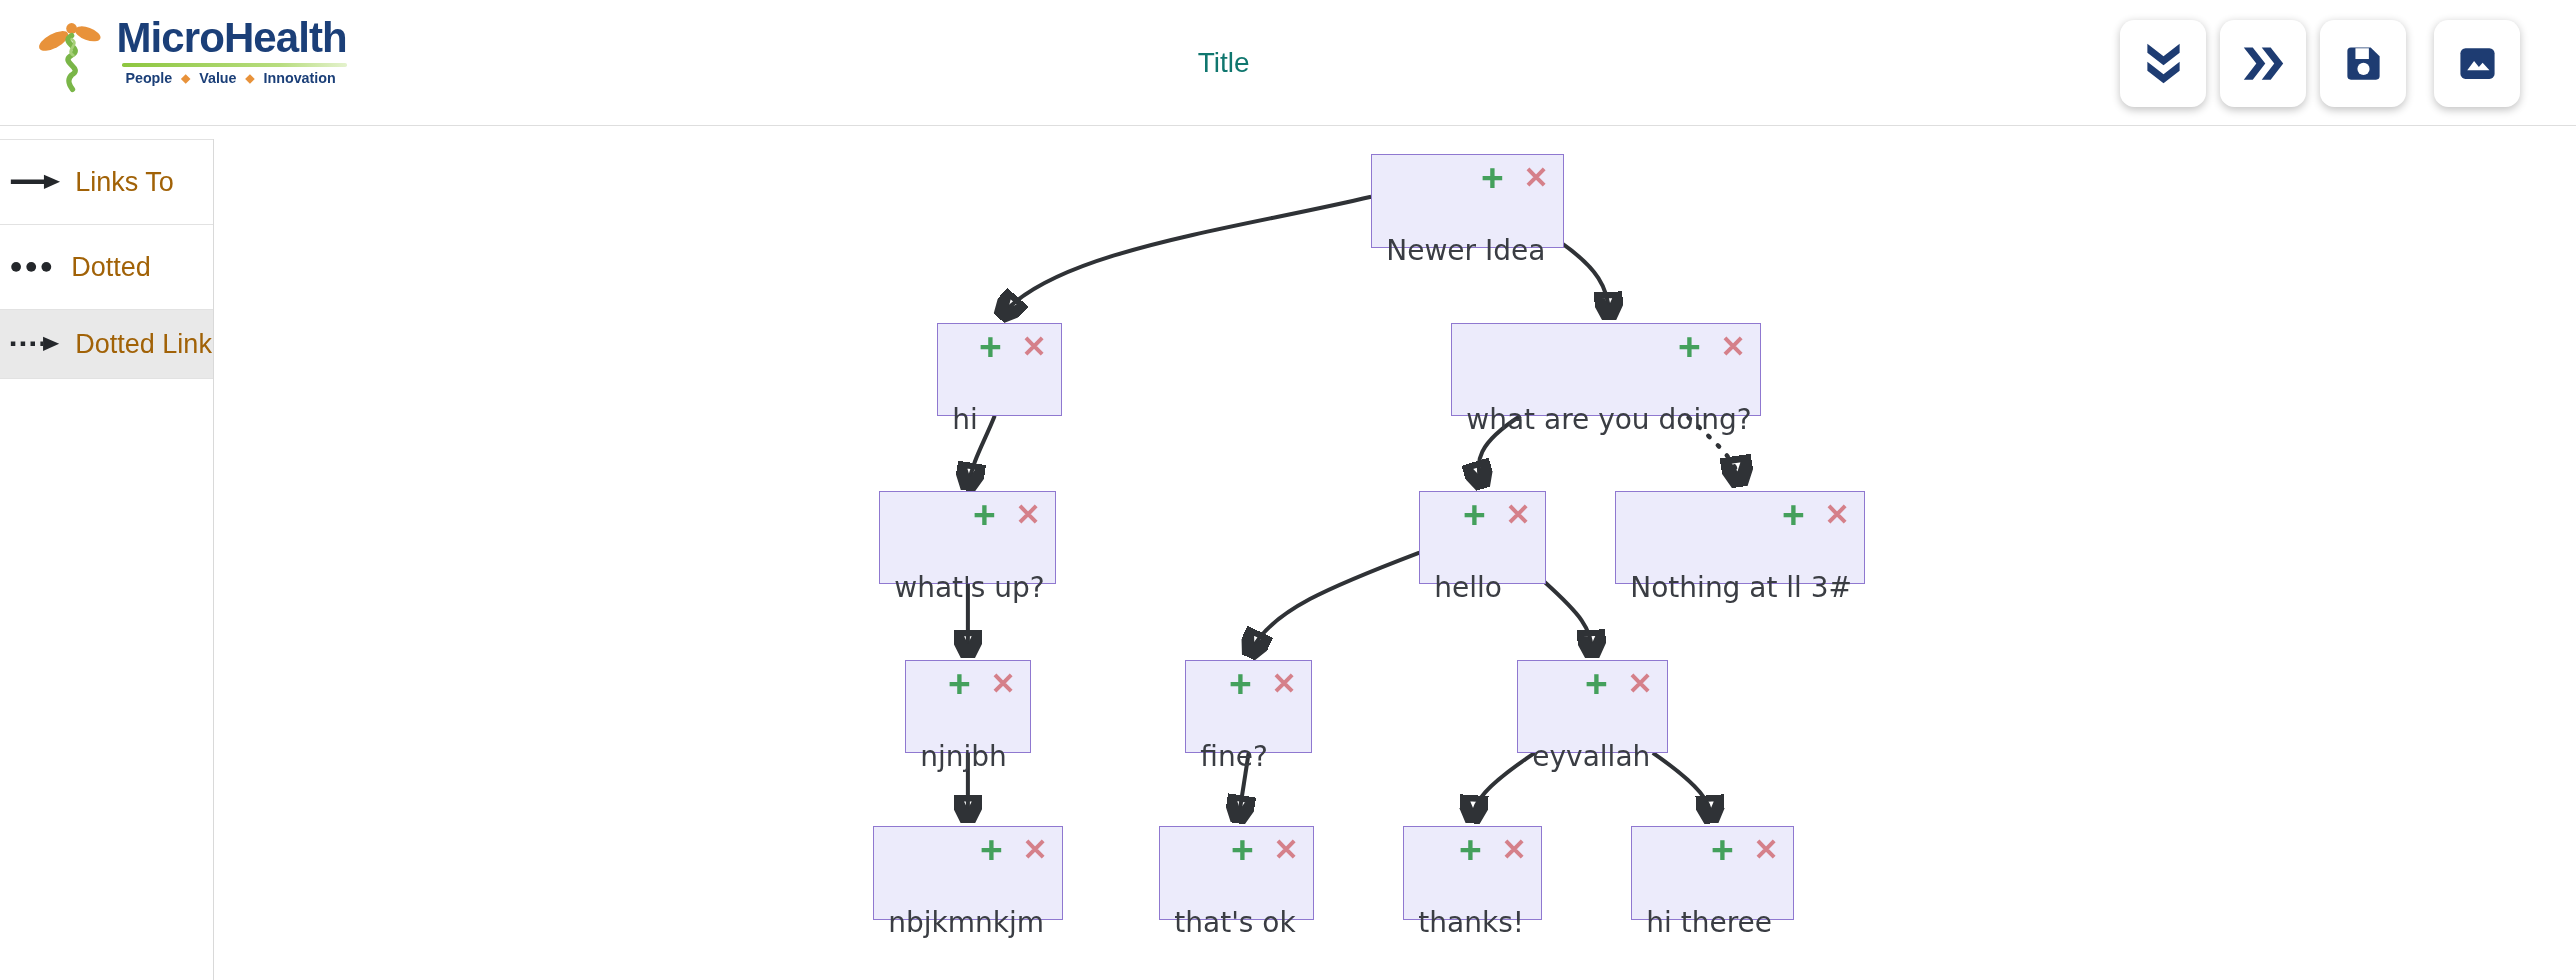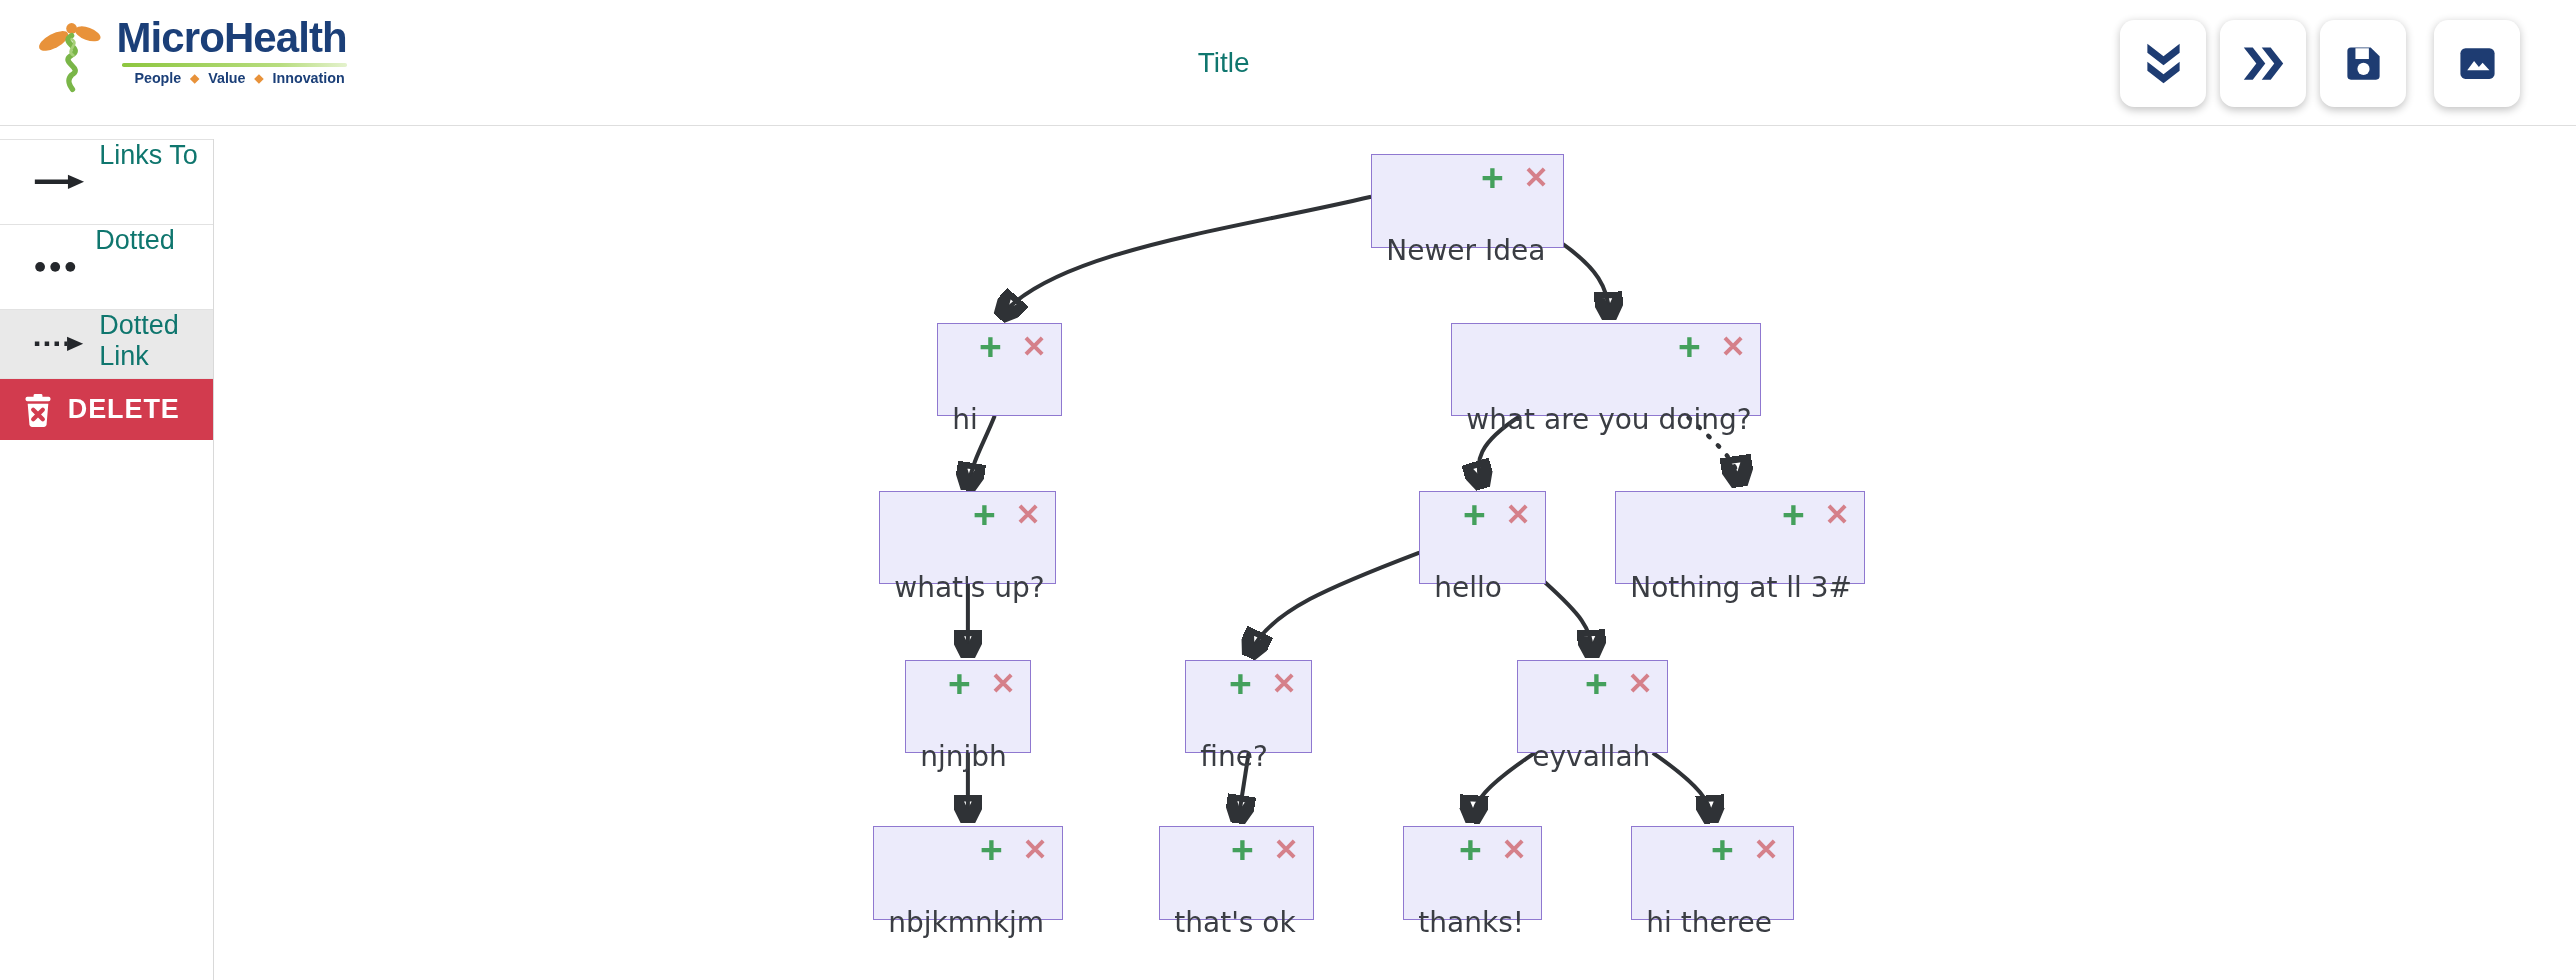--- a/index.html
+++ b/index.html
@@ -7,35 +7,35 @@
        font-family:"Liberation Sans", sans-serif;overflow:hidden;}
 
   
   .header{position:absolute;left:0;top:0;width:2576px;height:125px;background:#fff;
           border-bottom:1.8px solid #dedede;z-index:5;}
   .logo{position:absolute;left:34px;top:14.3px;display:flex;align-items:flex-start;gap:5.4px;}
   .logo-text{display:flex;flex-direction:column;text-align:right;}
   .brand{font-size:42px;font-weight:bold;color:#1b3f78;letter-spacing:-0.9px;line-height:47px;}
   .swoosh{height:3.6px;border-radius:1.8px;margin:1.8px 0 3.6px 5.4px;
           background:linear-gradient(90deg,#8dc63f 0%,#b8dd7f 70%,#e4f2cd 100%);}
-  .tagline{display:flex;align-items:center;gap:9px;margin-left:18px;
+  .tagline{display:flex;align-items:center;gap:9px;margin-left:9px;
            font-size:14.3px;font-weight:bold;color:#1b3f78;}
   .diamond{color:#e8923a;font-size:11.6px;}
   .page-title{position:absolute;left:47.5%;top:0;height:125px;display:flex;align-items:center;
               transform:translateX(-50%);font-size:28px;color:#0f766e;}
   .tool-btn{position:absolute;top:19.7px;width:86px;height:87px;background:#fff;border:0;
             border-radius:14.3px;box-shadow:0 2.7px 8px rgba(0,0,0,0.24);cursor:pointer;
             display:flex;align-items:center;justify-content:center;}
   .tool-btn svg{fill:#1e3c72;}
 
   
   .sidebar{position:absolute;left:0;top:139px;width:213px;bottom:0;background:#fff;
            border-right:1.8px solid #d9d9d9;z-index:6;}
-  .legend-item{display:flex;gap:14.3px;padding-left:33px;height:84px;
-               border-bottom:1.8px solid #e2e2e2;background:#fff;font-size:27px;color:#0f766e;}
+  .legend-item{display:flex;align-items:center;gap:14.3px;padding-left:9px;height:84px;
+               border-bottom:1.8px solid #e2e2e2;background:#fff;font-size:27px;color:#a16207;}
   .legend-item:first-child{border-top:1.8px solid #e2e2e2;}
   .legend-item.selected{background:#e9e9e9;height:68px;}
   .legend-icon{flex:0 0 auto;display:flex;align-items:center;}
   .delete-item{display:flex;align-items:center;gap:14.3px;padding-left:21.5px;height:61px;
                background:#d23b4e;color:#ffffff;font-size:27px;font-weight:bold;
                letter-spacing:0.9px;cursor:pointer;}
 
   
   .links{position:absolute;left:0;top:0;z-index:1;}
   .links path{stroke:#2f3236;stroke-width:4.5;fill:none;}
@@ -126,31 +126,20 @@
       <span>Dotted</span>
     </div>
     <div class="legend-item selected">
       <span class="legend-icon">
         <svg width="52" height="19.7" viewBox="0 0 58 22">
           <line x1="2" y1="11" x2="38" y2="11" stroke="#24272b" stroke-width="5" stroke-dasharray="5 6"></line>
           <polygon points="38,3 56,11 38,19" fill="#24272b"></polygon>
         </svg>
       </span>
       <span>Dotted Link</span>
-    </div>
-    <div class="delete-item">
-      <span class="legend-icon">
-        <svg width="32" height="34" viewBox="0 0 18 19">
-          <rect x="6.5" y="0.5" width="5" height="2" rx="0.8" fill="#ffffff"></rect>
-          <rect x="2" y="2" width="14" height="2.6" rx="1" fill="#ffffff"></rect>
-          <path d="M3.2 6 H14.8 L13.8 18 a1.4 1.4 0 0 1 -1.4 1 H5.6 a1.4 1.4 0 0 1 -1.4 -1 Z" fill="#ffffff"></path>
-          <path d="M6.3 9.3 L11.7 14.7 M11.7 9.3 L6.3 14.7" stroke="#d23b4e" stroke-width="2.4" stroke-linecap="round"></path>
-        </svg>
-      </span>
-      <span>DELETE</span>
     </div>
   </div>
 
   <svg class="links" width="2576" height="980" viewBox="0 0 2880 1096">
     <defs>
       <marker id="arrow" viewBox="0 0 10 10" refX="7.5" refY="5" markerWidth="7" markerHeight="7" orient="auto-start-reverse">
         <path d="M0,0 L10,5 L0,10 z" fill="#2f3236" stroke="none"></path>
       </marker>
     </defs>
     <path d="M 1533 220 C 1380 256, 1185 280, 1122 350" marker-end="url(#arrow)"></path>

